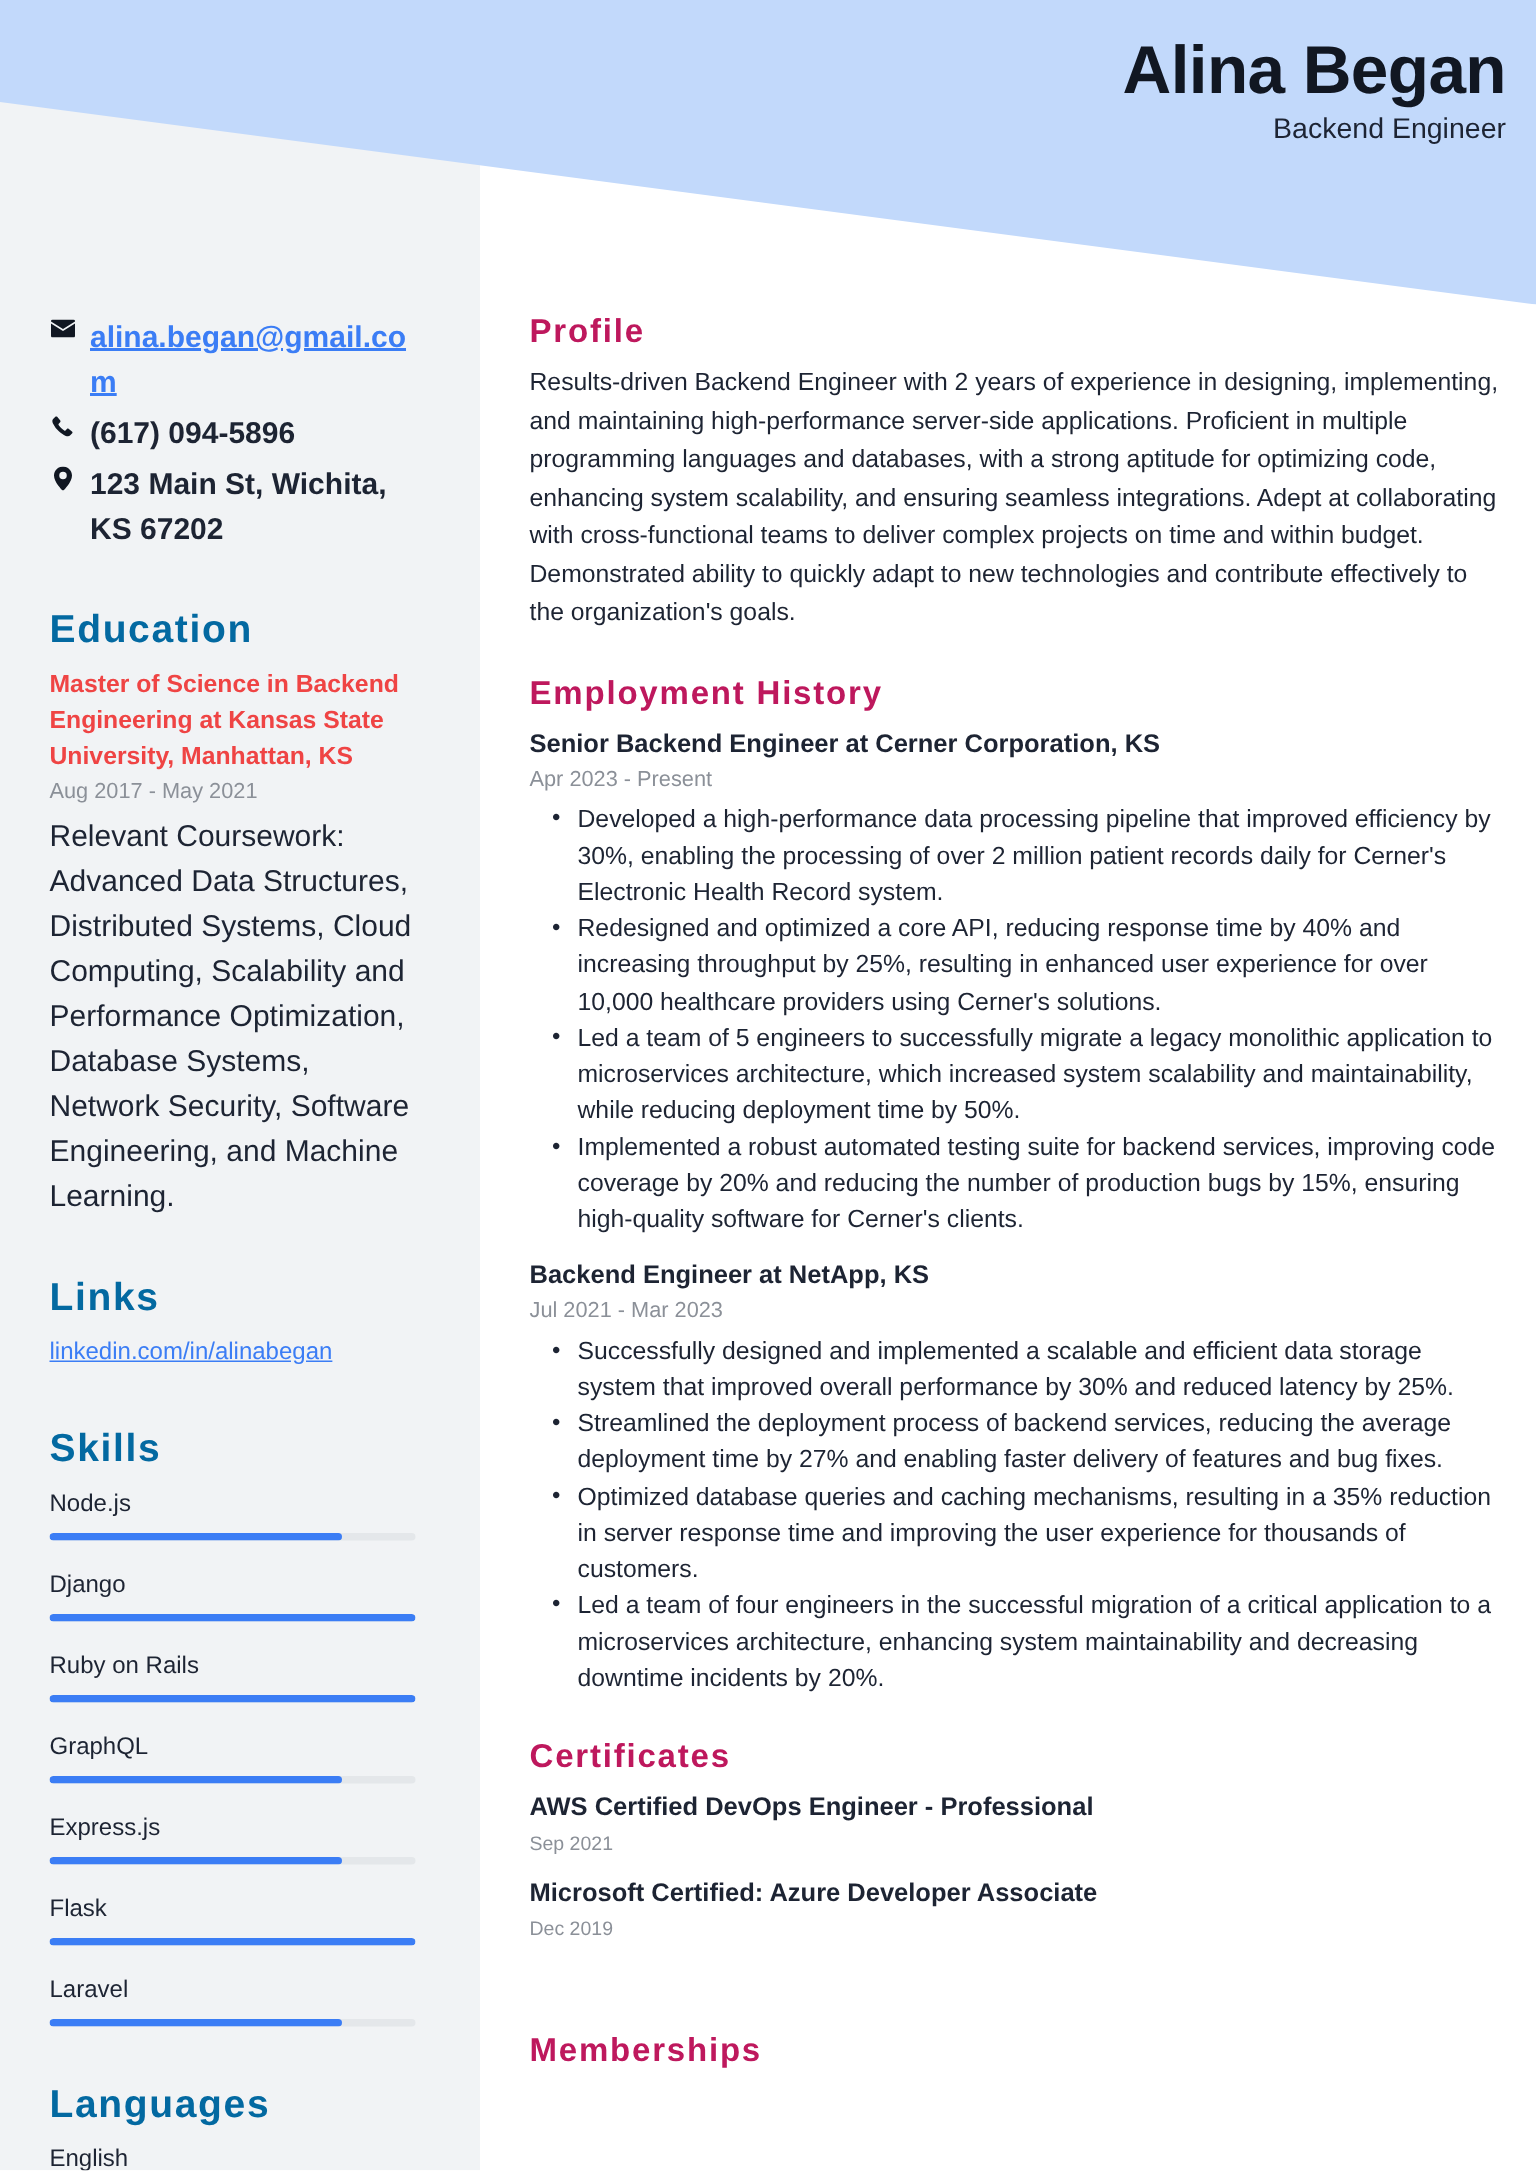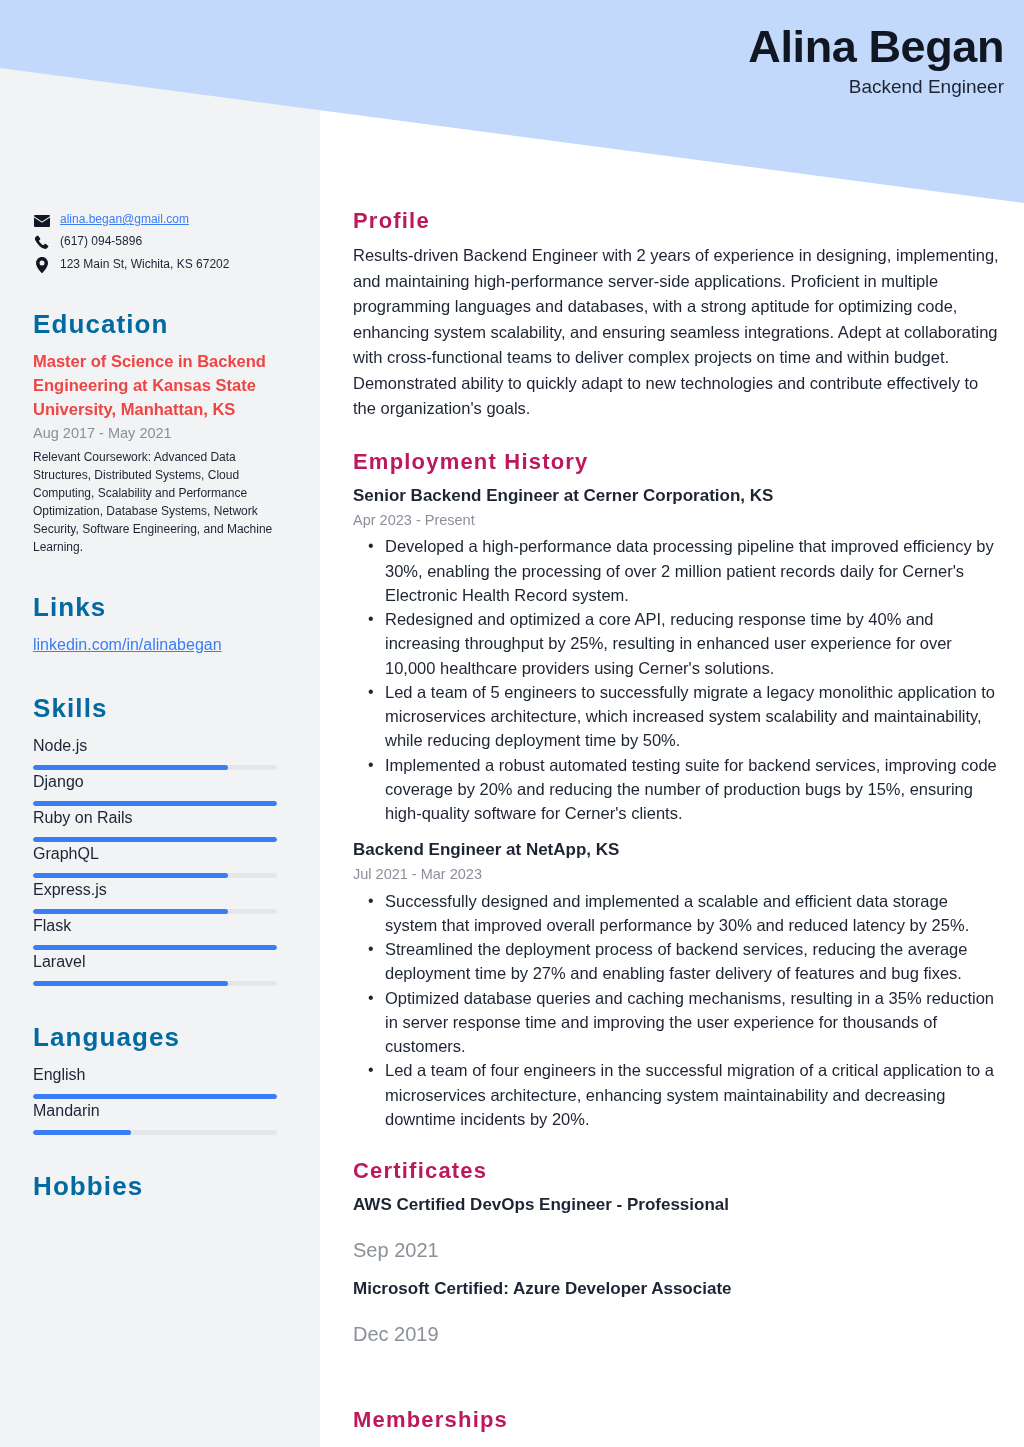--- a/index.html
+++ b/index.html
@@ -64,26 +64,27 @@
   .sidebar {
     position: absolute;
     left: 0; top: 0;
     width: 320px;
     padding: 210px 43px 0 33px;
     z-index: 5;
   }
   .contact-list { list-style: none; }
   .contact-item {
     display: flex;
-    align-items: center;
+    align-items: flex-start;
     gap: 10px;
     margin-bottom: 4px;
-    font-size: 12px;
-    line-height: 1.5;
-    color: #1d2433;
+    font-size: 20px;
+    line-height: 1.5;
+    color: #1d2433;
+    font-weight: bold;
   }
   .contact-icon {
     flex: 0 0 17px;
     width: 17px;
     padding-top: 3px;
     display: flex;
     justify-content: center;
     color: #111722;
   }
   .contact-icon svg { display: block; }
@@ -107,30 +108,30 @@
     line-height: 1.45;
     color: #ef4444;
   }
   .edu-dates {
     font-size: 14.5px;
     color: #8b9098;
     line-height: 1.5;
     margin-top: 1px;
   }
   .edu-desc {
-    font-size: 12px;
+    font-size: 20px;
     line-height: 1.5;
     color: #1d2433;
     margin-top: 3px;
   }
 
   .links-list { list-style: none; }
   .links-list li { font-size: 16px; line-height: 1.5; }
 
-  .skill-row { margin-bottom: 0; }
+  .skill-row { margin-bottom: 18px; }
   .skill-label {
     font-size: 16px;
     line-height: 1.5;
     color: #1d2433;
     margin-bottom: 7px;
   }
   .bar-track {
     position: relative;
     width: 244px;
     height: 5px;
@@ -201,24 +202,24 @@
     font-size: 16px;
   }
   .cert { margin-bottom: 12px; }
   .cert-name {
     font-size: 17px;
     font-weight: bold;
     line-height: 1.45;
     color: #1d2433;
   }
   .cert-date {
-    font-size: 20px;
+    font-size: 13px;
     color: #8b9098;
     line-height: 1.5;
-    margin-top: 17px;
+    margin-top: 1px;
   }
   .spacer-lg { height: 31px; }
 </style>
 </head>
 <body>
 
 <div id="page">
 
   <div class="sidebar-bg"></div>
   <div class="header-banner"></div>

